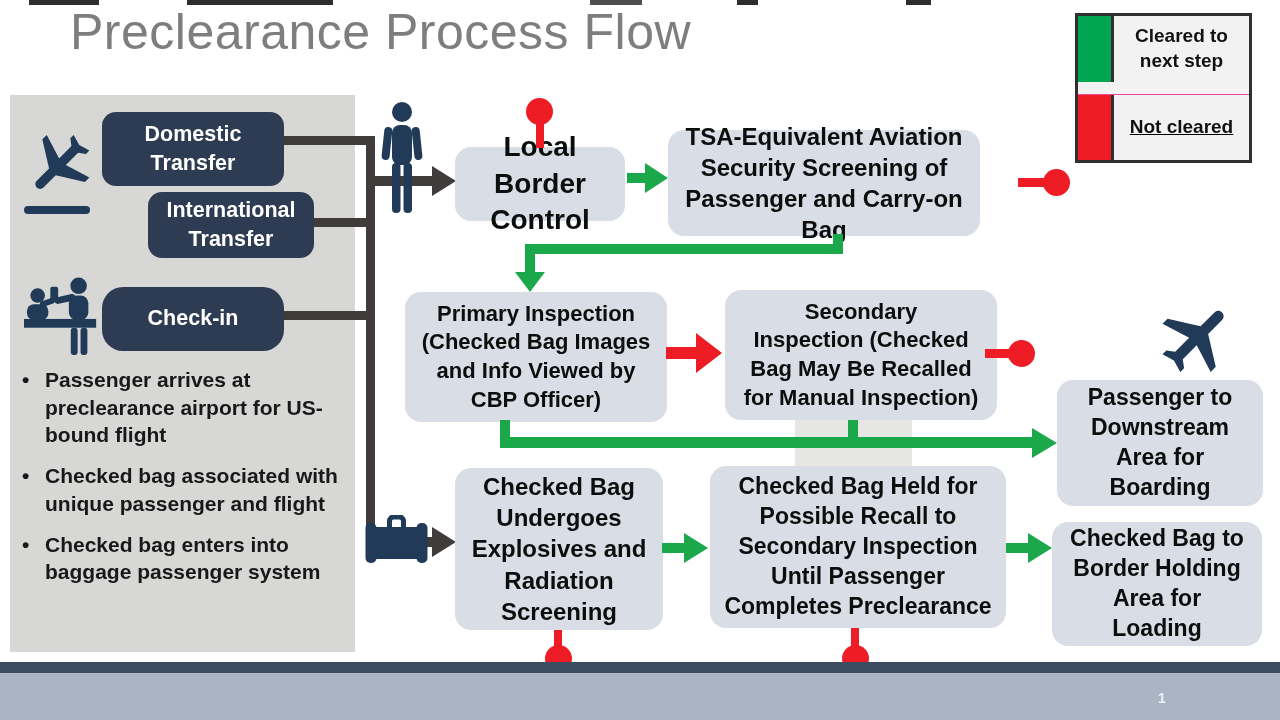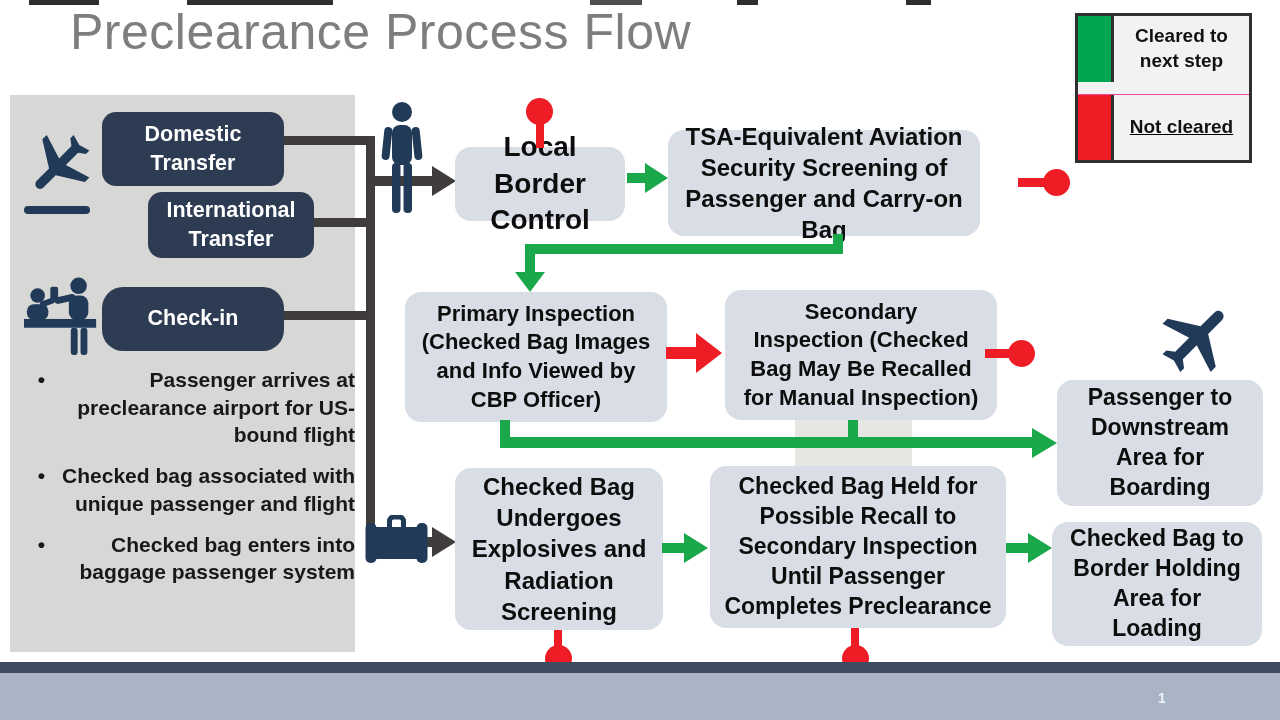--- a/index.html
+++ b/index.html
@@ -10,21 +10,21 @@
   .title{font-size:50px;font-weight:400;color:#7e7e7e;letter-spacing:.5px;line-height:1.05;}
   
   .legend{left:1075px;top:13px;width:177px;height:150px;border:3px solid #2f2f2f;background:#f2f2f2;box-sizing:border-box;display:flex;flex-direction:column;gap:12px;}
   .legend-row{flex:1;display:flex;}
   .legend-row + .legend-row{border-top:1px solid #ec4899;text-decoration:underline;}
   .legend-swatch{width:33px;border-right:3px solid #2f2f2f;}
   .legend-label{flex:1;display:flex;align-items:center;justify-content:center;text-align:center;font-size:19px;font-weight:600;color:#111;line-height:1.3;}
   
   .sidebar{left:10px;top:95px;width:345px;height:557px;background:#d7d7d5;}
   .nbox{background:#2d3c52;color:#fff;border-radius:14px;display:flex;align-items:center;justify-content:center;text-align:center;font-size:21.5px;font-weight:600;line-height:1.35;}
-  .bullets{left:22px;top:366px;width:333px;text-align:right;}
+  .bullets{left:22px;top:366px;width:333px;}
   .bullet{display:flex;margin-bottom:13px;font-size:21px;font-weight:600;color:#181818;line-height:1.32;}
   .bullet .txt{flex:1;}
   .bullet::before{content:"\2022";width:23px;flex:0 0 23px;}
   
   .fbox{background:#d8dde6;border-radius:16px;color:#0d0d0d;display:flex;align-items:center;justify-content:center;text-align:center;font-weight:600;line-height:1.3;box-sizing:border-box;padding:4px 6px;}
   
   .dline{background:#403c3c;}
   .gline{background:#1aa84b;}
   .rline{background:#ee1c25;}
   .tri{width:0;height:0;}

